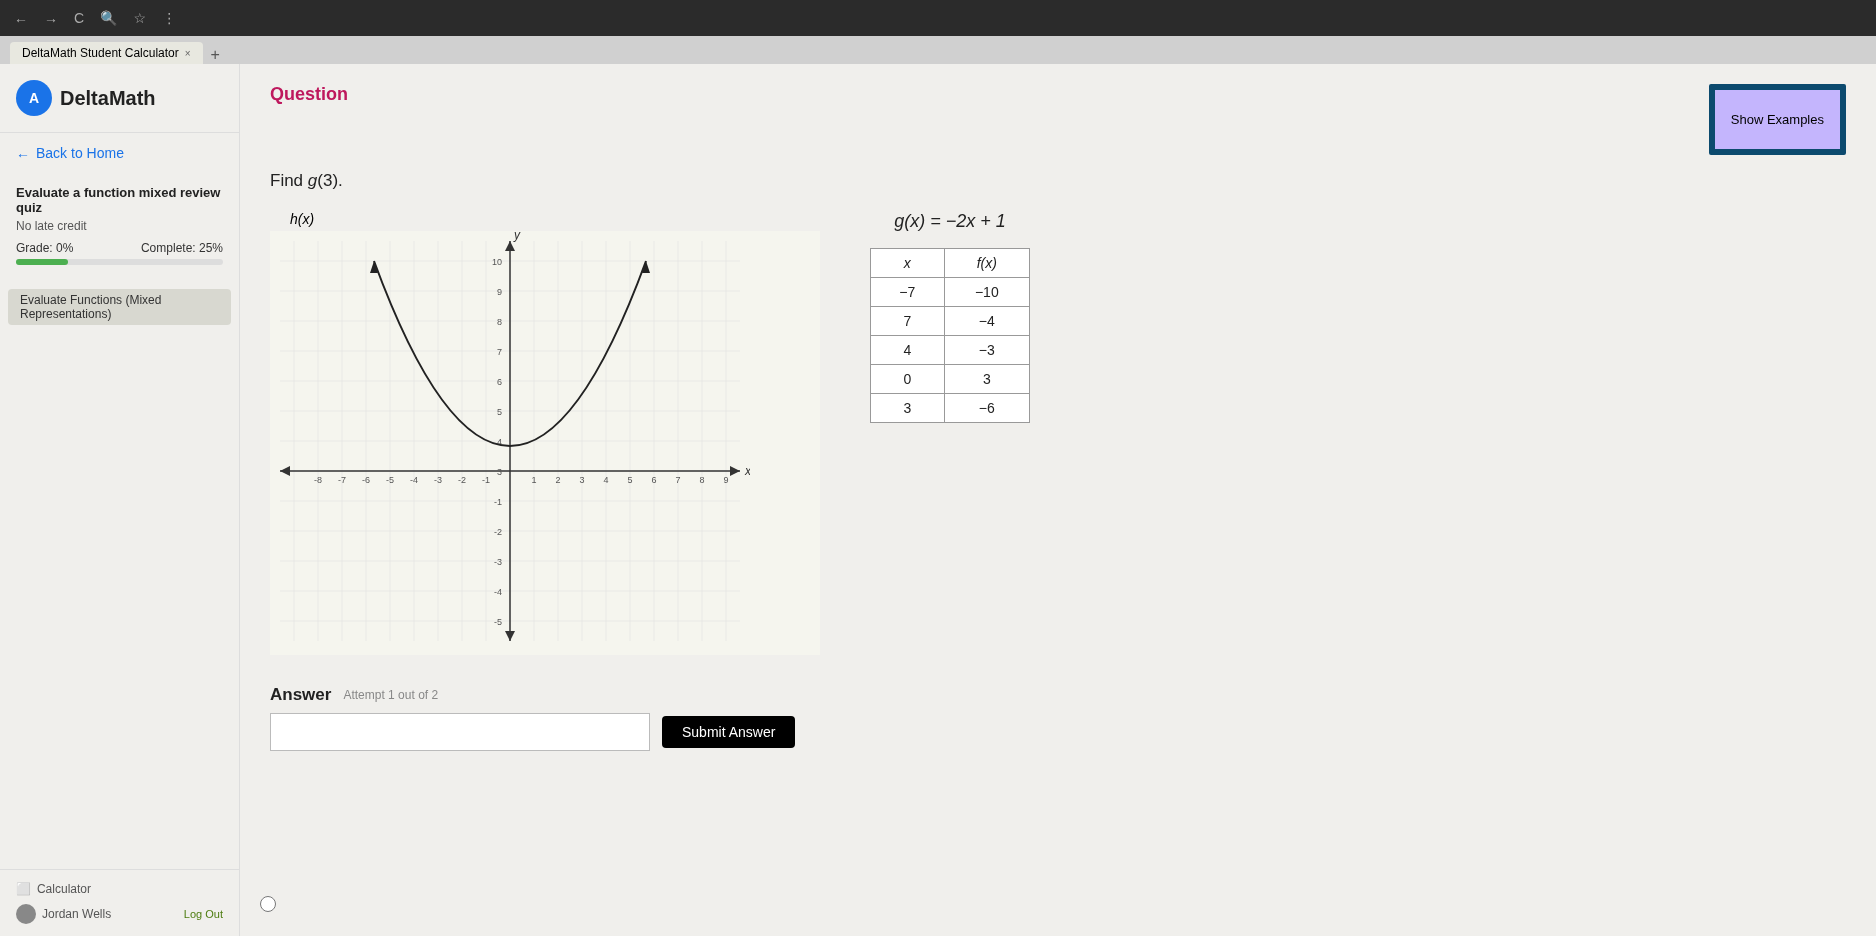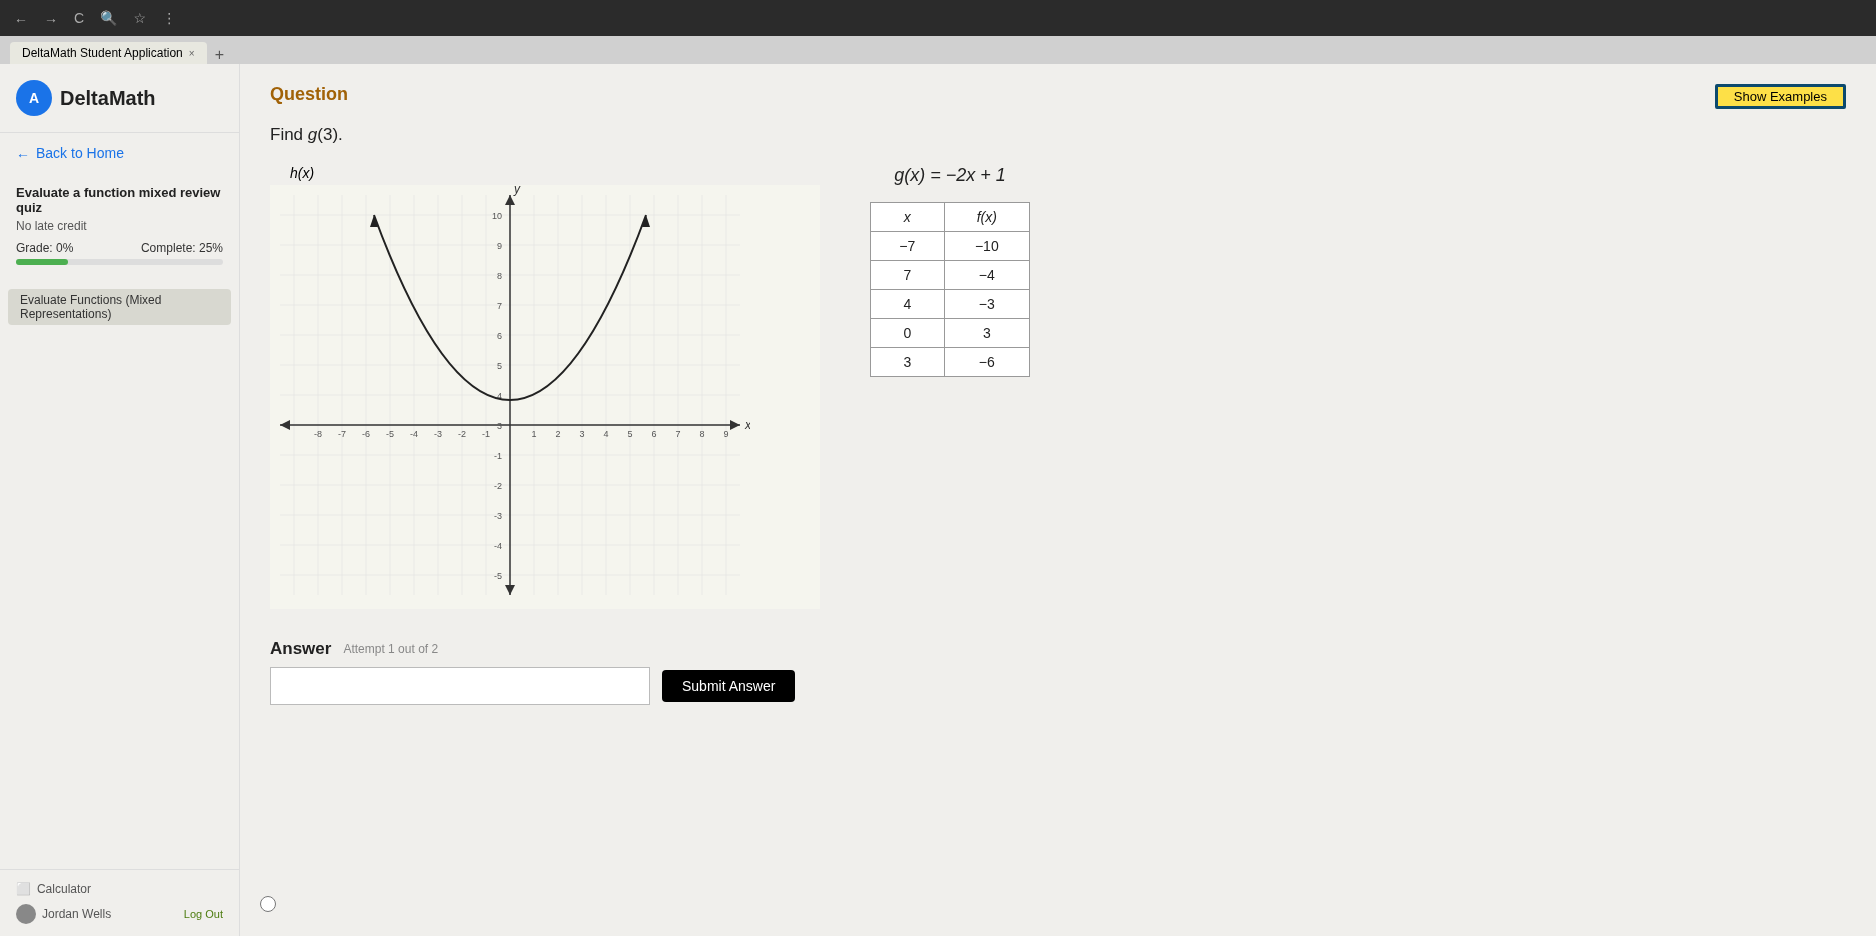--- a/index.html
+++ b/index.html
@@ -202,26 +202,26 @@
     }
     .main-header {
       display: flex;
       justify-content: space-between;
       align-items: flex-start;
       margin-bottom: 16px;
     }
     .question-label {
       font-size: 18px;
       font-weight: bold;
-      color: #a16207;
+      color: #be185d;
     }
     .show-examples-btn {
-      border: 3px solid #0c4a6e;
-      background: #fde047;
-      padding: 2px 16px;
+      border: 6px solid #0c4a6e;
+      background: #c4b5fd;
+      padding: 22px 16px;
       font-size: 13px;
       cursor: pointer;
       border-radius: 2px;
     }
     .question-text {
       font-size: 17px;
       color: #222;
       margin-bottom: 20px;
     }
 
@@ -328,21 +328,21 @@
 <div class="browser-chrome">
   <span class="browser-nav-btn">←</span>
   <span class="browser-nav-btn">→</span>
   <span class="browser-nav-btn">C</span>
   <span class="browser-nav-btn">🔍</span>
   <span class="browser-nav-btn">☆</span>
   <span class="browser-nav-btn">⋮</span>
 </div>
 <div class="browser-tab-bar">
   <div class="browser-tab">
-    <span>DeltaMath Student Application</span>
+    <span>DeltaMath Student Calculator</span>
     <span class="browser-tab-close">×</span>
   </div>
   <span class="browser-tab-add">+</span>
 </div>
 
 <div class="app-layout">
 
   <div class="sidebar">
     <div class="sidebar-logo">
       <div class="logo-icon">A</div>

